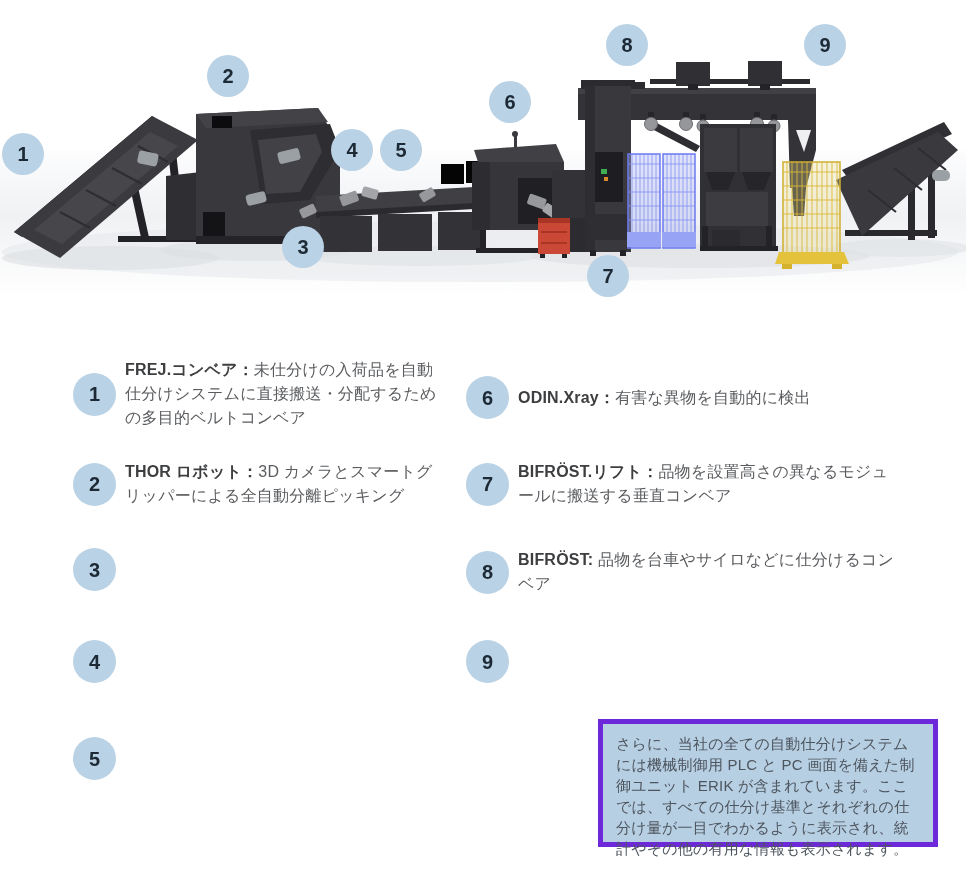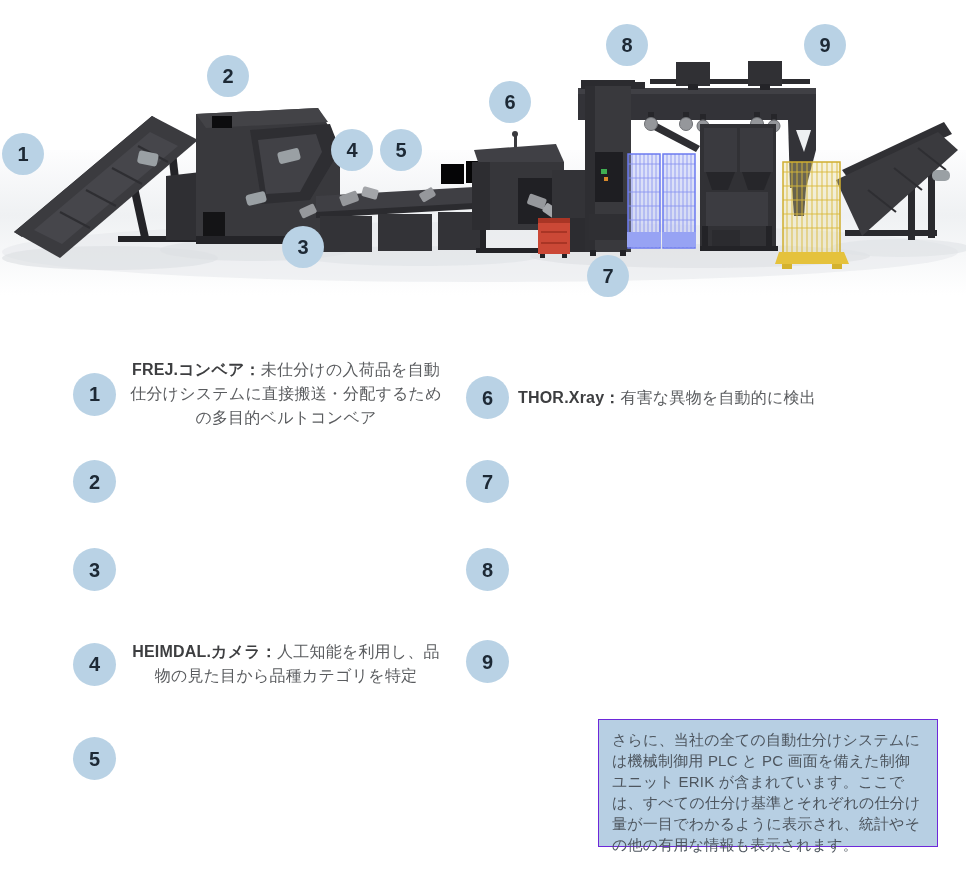--- a/index.html
+++ b/index.html
@@ -22,27 +22,27 @@
   .legend-item{position:absolute;display:flex;align-items:center;gap:9px;}
   .legend-item .num{
     width:43px;height:43px;border-radius:50%;background:#b9d2e5;color:#1d2935;
     font-weight:bold;font-size:20px;display:flex;align-items:center;justify-content:center;
     flex:0 0 43px;line-height:1;
   }
   .legend-item .txt{
     font-size:16px;line-height:24px;color:#5a5c5f;letter-spacing:0.2px;
   }
   .legend-item .txt b{color:#3d3e40;font-weight:bold;}
-  .col-left .txt{width:322px;text-align:center;}
+  .col-left .txt{width:322px;}
   .col-right .txt{width:378px;}
 
   
   .note{
     position:absolute;left:598px;top:719px;width:340px;height:128px;
-    box-sizing:border-box;background:#b7cfe3;border:1px solid #6d28d9;
+    box-sizing:border-box;background:#b7cfe3;border:5px solid #6d28d9;
     padding:9px 13px;font-size:15px;line-height:21px;color:#4d555e;
     letter-spacing:0.2px;
   }
 </style>
 </head>
 <body>
 
 <div class="scene">
 <svg width="966" height="320" viewBox="0 0 966 320">
   <defs>
@@ -229,39 +229,41 @@
   <div class="badge" style="left:606px;top:24px">8</div>
   <div class="badge" style="left:804px;top:24px">9</div>
 </div>
 
 <div class="legend-item col-left" style="left:73px;top:358px">
   <div class="num">1</div>
   <div class="txt"><b>FREJ.コンベア：</b><span>未仕分けの入荷品を自動仕分けシステムに直接搬送・分配するための多目的ベルトコンベア</span></div>
 </div>
 <div class="legend-item col-left" style="left:73px;top:460px">
   <div class="num">2</div>
+  <div class="txt"><b>THOR ロボット：</b><span>3D カメラとスマートグリッパーによる全自動分離ピッキング</span></div>
 </div>
 <div class="legend-item col-left" style="left:73px;top:548px">
   <div class="num">3</div>
 </div>
 <div class="legend-item col-left" style="left:73px;top:640px">
   <div class="num">4</div>
-  <div class="txt"><b>HEIMDAL.カメラ：</b><span>人工知能を利用し、品物の見た目から品種カテゴリを特定</span></div>
 </div>
 <div class="legend-item col-left" style="left:73px;top:737px">
   <div class="num">5</div>
 </div>
 
 <div class="legend-item col-right" style="left:466px;top:376px">
   <div class="num">6</div>
-  <div class="txt"><b>THOR.Xray：</b><span>有害な異物を自動的に検出</span></div>
+  <div class="txt"><b>ODIN.Xray：</b><span>有害な異物を自動的に検出</span></div>
 </div>
 <div class="legend-item col-right" style="left:466px;top:460px">
   <div class="num">7</div>
+  <div class="txt"><b>BIFRÖST.リフト：</b><span>品物を設置高さの異なるモジュールに搬送する垂直コンベア</span></div>
 </div>
 <div class="legend-item col-right" style="left:466px;top:548px">
   <div class="num">8</div>
+  <div class="txt"><b>BIFRÖST: </b><span>品物を台車やサイロなどに仕分けるコンベア</span></div>
 </div>
 <div class="legend-item col-right" style="left:466px;top:640px">
   <div class="num">9</div>
 </div>
 
 <div class="note">さらに、当社の全ての自動仕分けシステムには機械制御用 PLC と PC 画面を備えた制御ユニット ERIK が含まれています。ここでは、すべての仕分け基準とそれぞれの仕分け量が一目でわかるように表示され、統計やその他の有用な情報も表示されます。</div>
 
 </body></html>

